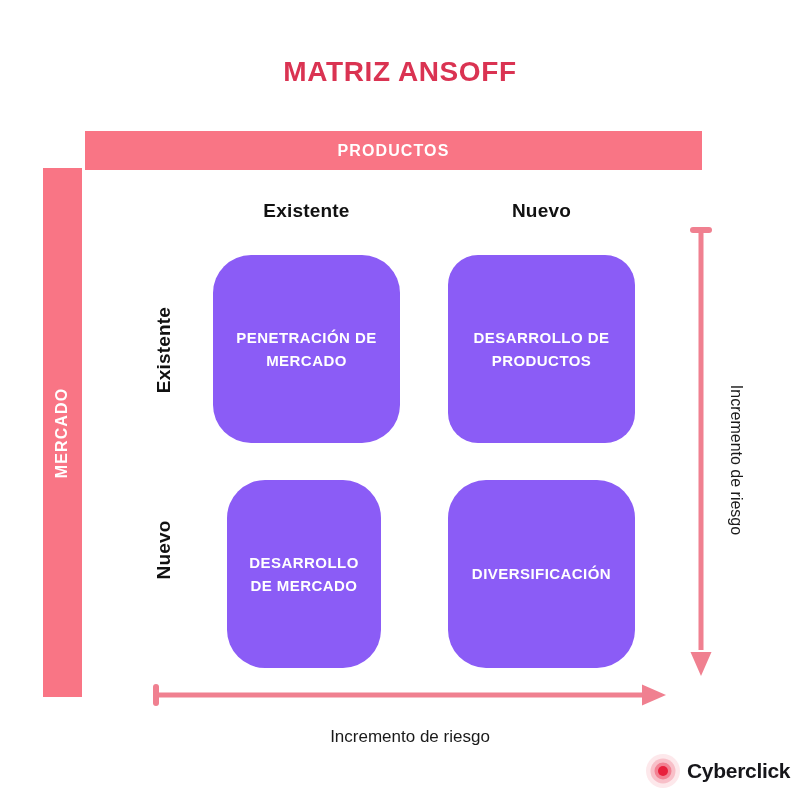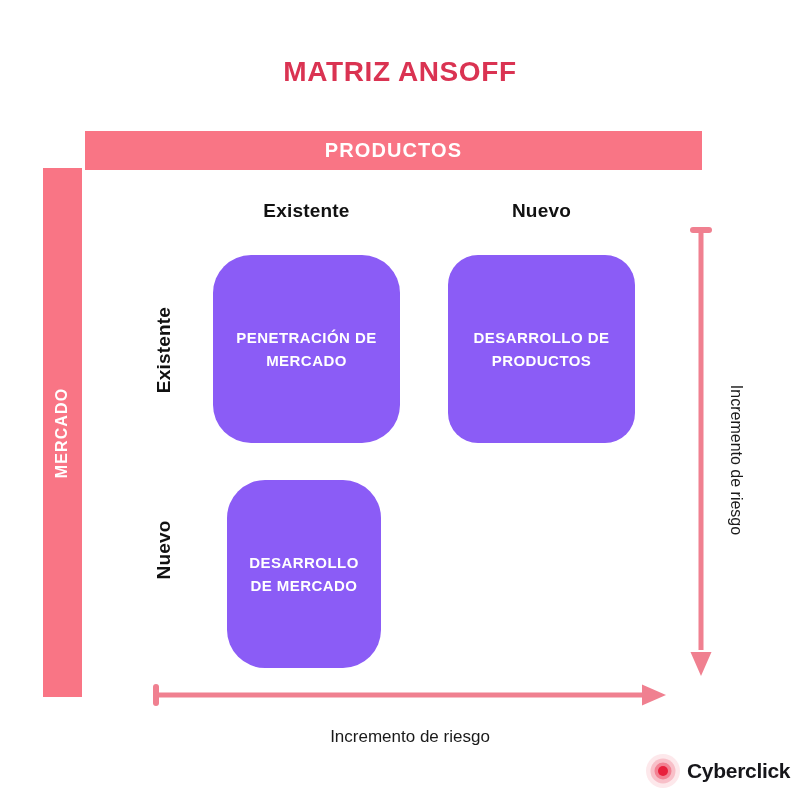--- a/index.html
+++ b/index.html
@@ -40,21 +40,21 @@
     top: 131px;
     width: 617px;
     height: 39px;
     background: #F97585;
     display: flex;
     align-items: center;
     justify-content: center;
   }
   .banner-top span {
     color: #ffffff;
-    font-size: 20px;
+    font-size: 16px;
     font-weight: bold;
     letter-spacing: 1.1px;
   }
   .banner-left {
     position: absolute;
     left: 43px;
     top: 168px;
     width: 39px;
     height: 529px;
     background: #F97585;
@@ -217,20 +217,23 @@
   </div>
 
   <div class="quad q0">
     <div class="qlabel">PENETRACIÓN DE MERCADO</div>
   </div>
   <div class="quad q1">
     <div class="qlabel">DESARROLLO DE PRODUCTOS</div>
   </div>
   <div class="quad q2">
     <div class="qlabel">DESARROLLO DE MERCADO</div>
+  </div>
+  <div class="quad q3">
+    <div class="qlabel">DIVERSIFICACIÓN</div>
   </div>
 
   <div class="arrow-vert">
     <svg width="26" height="456" viewBox="0 0 26 456" xmlns="http://www.w3.org/2000/svg">
       <rect x="10.5" y="6" width="5" height="420" fill="#F08090"></rect>
       <rect x="2" y="3" width="22" height="6" rx="3" fill="#F08090"></rect>
       <path d="M13 452 L2.5 428 L23.5 428 Z" fill="#F08090"></path>
     </svg>
   </div>
   <div class="axis-label-vert">

